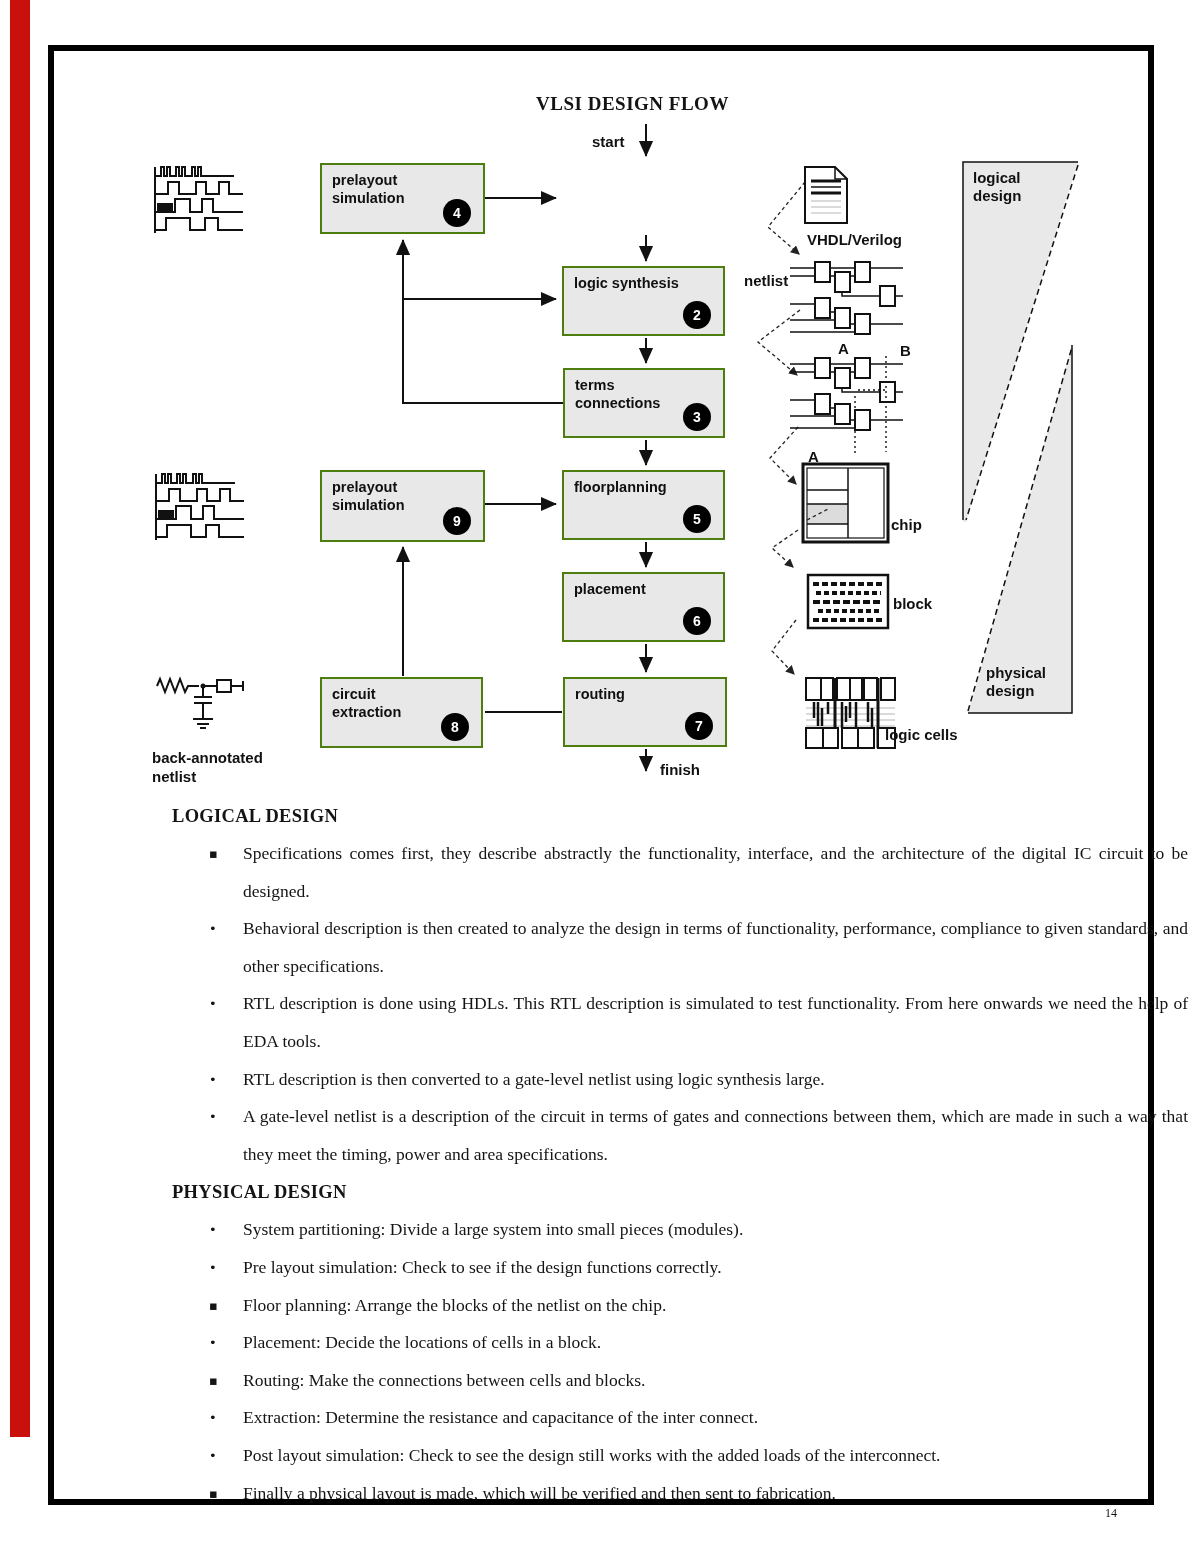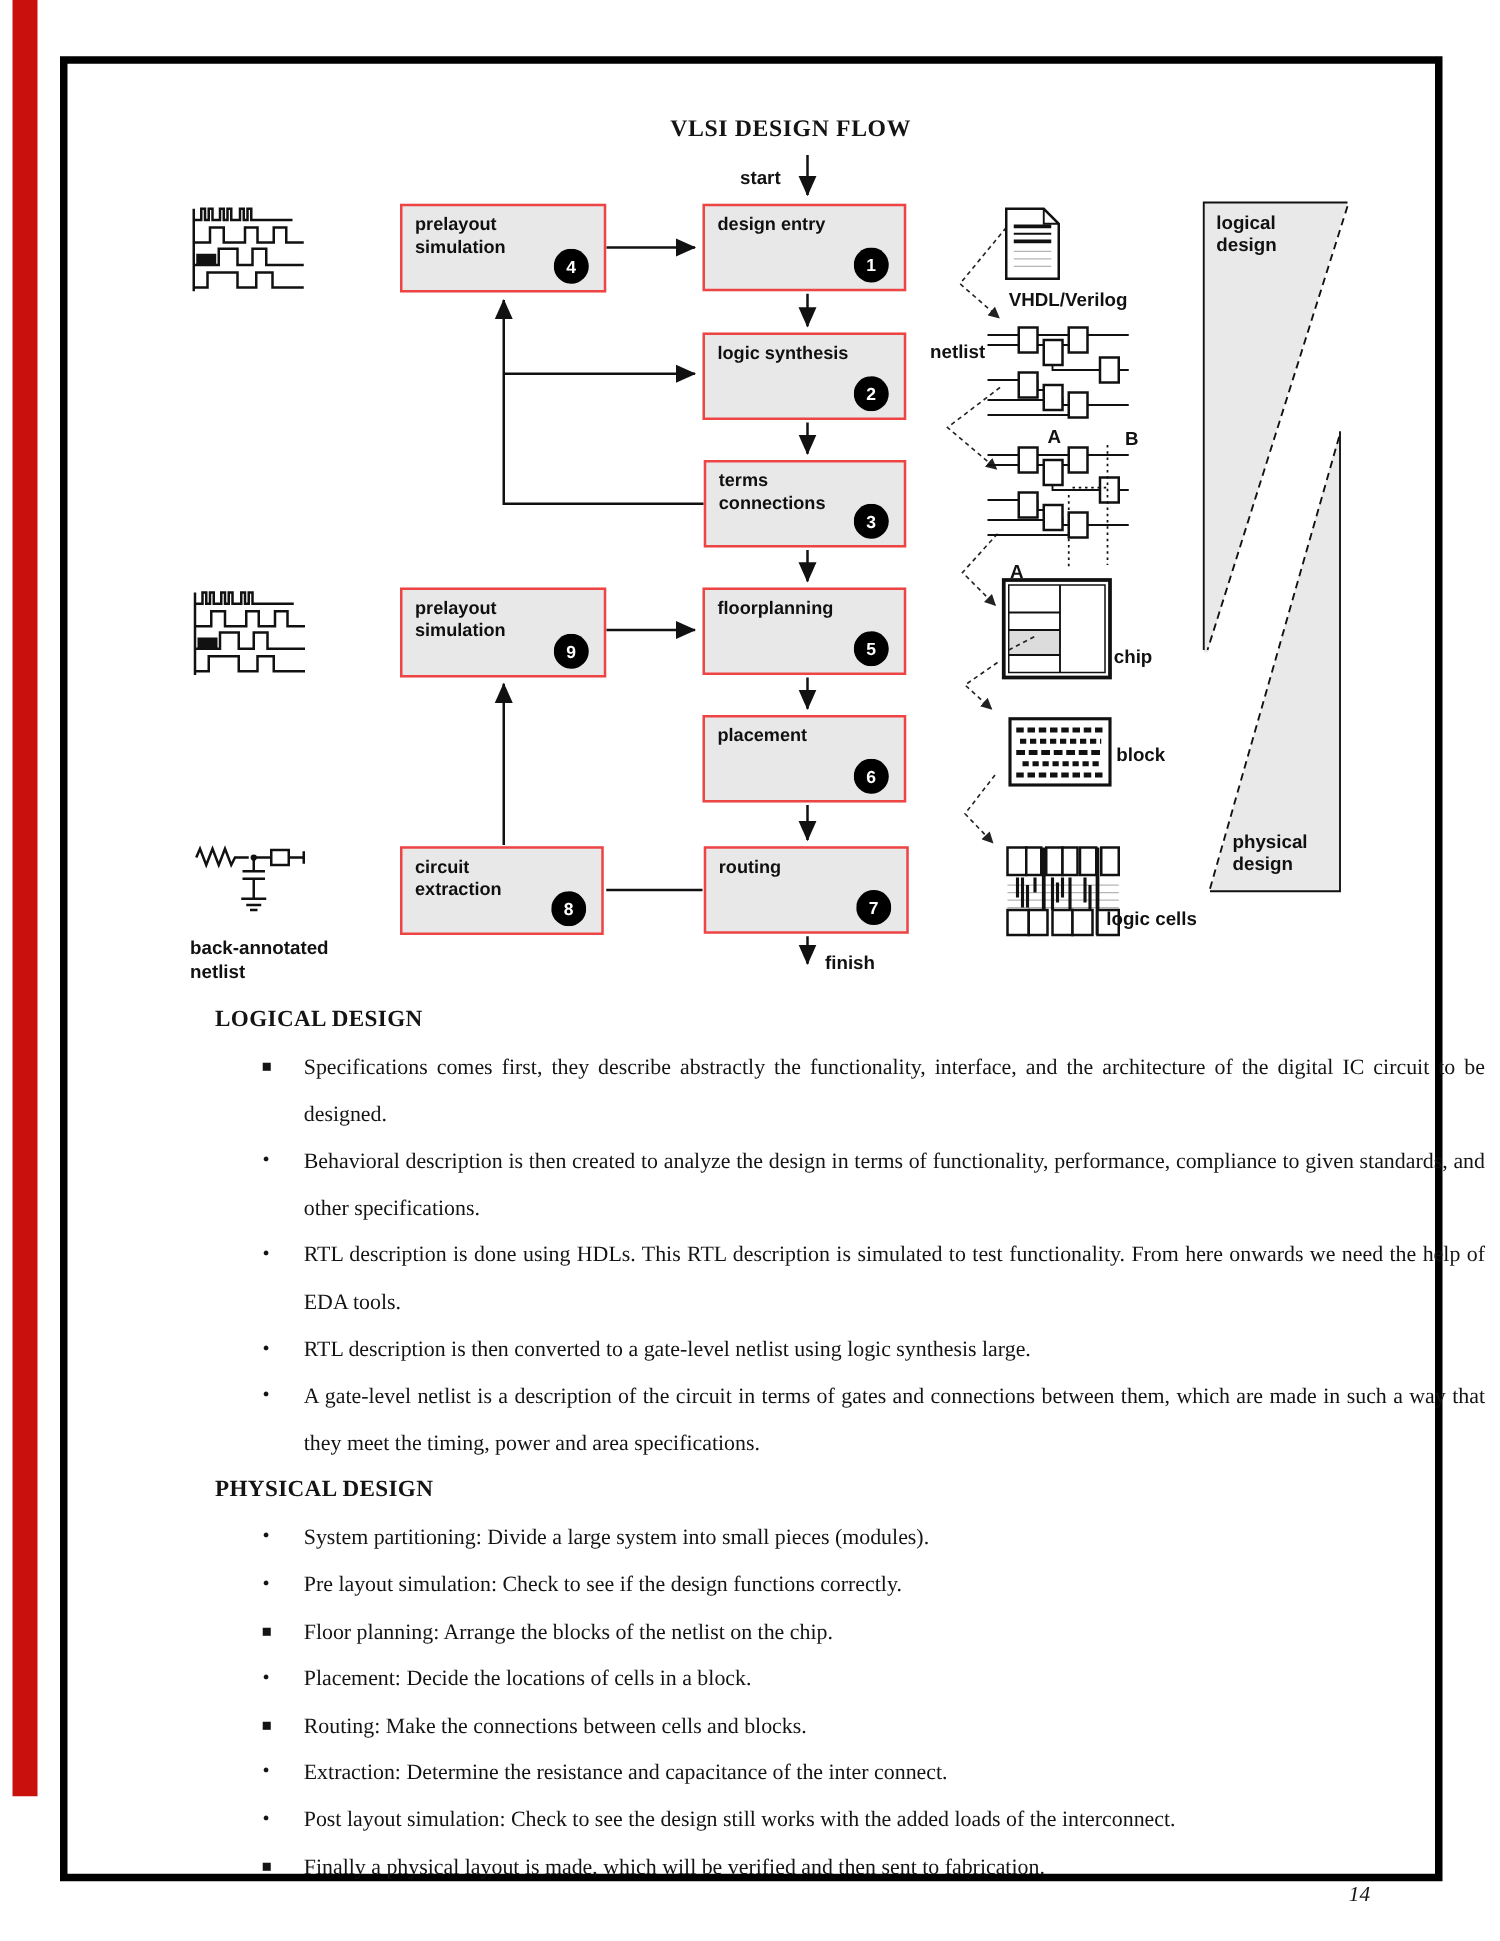--- a/index.html
+++ b/index.html
@@ -4,34 +4,34 @@
 <style>
   html,body{margin:0;padding:0;background:#fff;}
   .page{position:relative;width:1200px;height:1553px;background:#ffffff;
         font-family:"Liberation Serif",serif;color:#141414;overflow:hidden;padding-left:24px;}
   .red-stripe{position:absolute;left:10px;top:0;width:20px;height:1437px;background:#c9100c;}
   .frame{position:absolute;left:48px;top:45px;width:1106px;height:1460px;
          border:6px solid #000;box-sizing:border-box;background:transparent;}
   .diagram-title{position:absolute;left:505px;top:93px;width:255px;text-align:center;
                  font-weight:bold;font-size:19px;letter-spacing:.5px;}
   .diagram-svg{position:absolute;left:0;top:0;}
-  .flow-box{position:absolute;background:#e8e8e8;border:2px solid #ef4444;box-sizing:border-box;
+  .flow-box{position:absolute;background:#e8e8e8;border:2px solid #4d7c0f;box-sizing:border-box;
             padding:7px 0 0 10px;font-family:"Liberation Sans",sans-serif;font-weight:700;
             font-size:14.5px;line-height:17.5px;color:#101010;}
   .fb-badge{position:absolute;right:12px;bottom:5px;width:22px;height:22px;background:#000;
             border:3px dashed #000;border-radius:50%;color:#fff;
             font:700 14px "Liberation Sans",sans-serif;
             display:flex;align-items:center;justify-content:center;}
   .text-body{position:absolute;left:124px;top:797px;width:1016px;font-size:17.5px;margin-left:48px;}
   .section-heading{font-weight:bold;font-size:18.5px;line-height:38px;letter-spacing:.3px;}
   .bullet-item{display:flex;line-height:37.6px;}
   .bullet-glyph{flex:none;width:34px;padding-left:37px;
                 font-family:"DejaVu Sans",sans-serif;font-size:13px;}
   .bullet-text{flex:1;text-align:justify;}
-  .page-number{position:absolute;left:1079px;top:1506px;font-size:17px;font-style:italic;}
+  .page-number{position:absolute;left:1105px;top:1506px;font-size:12px;}
   
   .ln{stroke:#111;stroke-width:2;fill:none;}
   .thin{stroke:#111;stroke-width:1.5;fill:none;}
   .zig{stroke:#222;stroke-width:1.3;fill:none;stroke-dasharray:3.5,3;}
   .dots{stroke:#111;stroke-width:1.4;fill:none;stroke-dasharray:2,3;}
   .wedge{fill:#e9e9e9;}
   .wedge-edge{stroke:#111;stroke-width:1.5;fill:none;}
   .wedge-dash{stroke:#111;stroke-width:1.5;fill:none;stroke-dasharray:6,4;}
   .gate{fill:#fff;stroke:#111;stroke-width:2;}
   .wire{stroke:#111;stroke-width:1.5;fill:none;}
@@ -193,25 +193,20 @@
 
     <text x="592" y="147">start</text>
     <text x="660" y="775">finish</text>
   </svg>
 
   <div class="flow-box" style="left:320px;top:163px;width:165px;height:71px">
     <div class="fb-line">prelayout</div>
     <div class="fb-line">simulation</div>
     <div class="fb-badge">4</div>
   </div>
-  <div class="flow-box" style="left:562px;top:163px;width:163px;height:70px">
-    <div class="fb-line">design entry</div>
-    <div class="fb-line"></div>
-    <div class="fb-badge">1</div>
-  </div>
   <div class="flow-box" style="left:562px;top:266px;width:163px;height:70px">
     <div class="fb-line">logic synthesis</div>
     <div class="fb-line"></div>
     <div class="fb-badge">2</div>
   </div>
   <div class="flow-box" style="left:563px;top:368px;width:162px;height:70px">
     <div class="fb-line">terms</div>
     <div class="fb-line">connections</div>
     <div class="fb-badge">3</div>
   </div>

